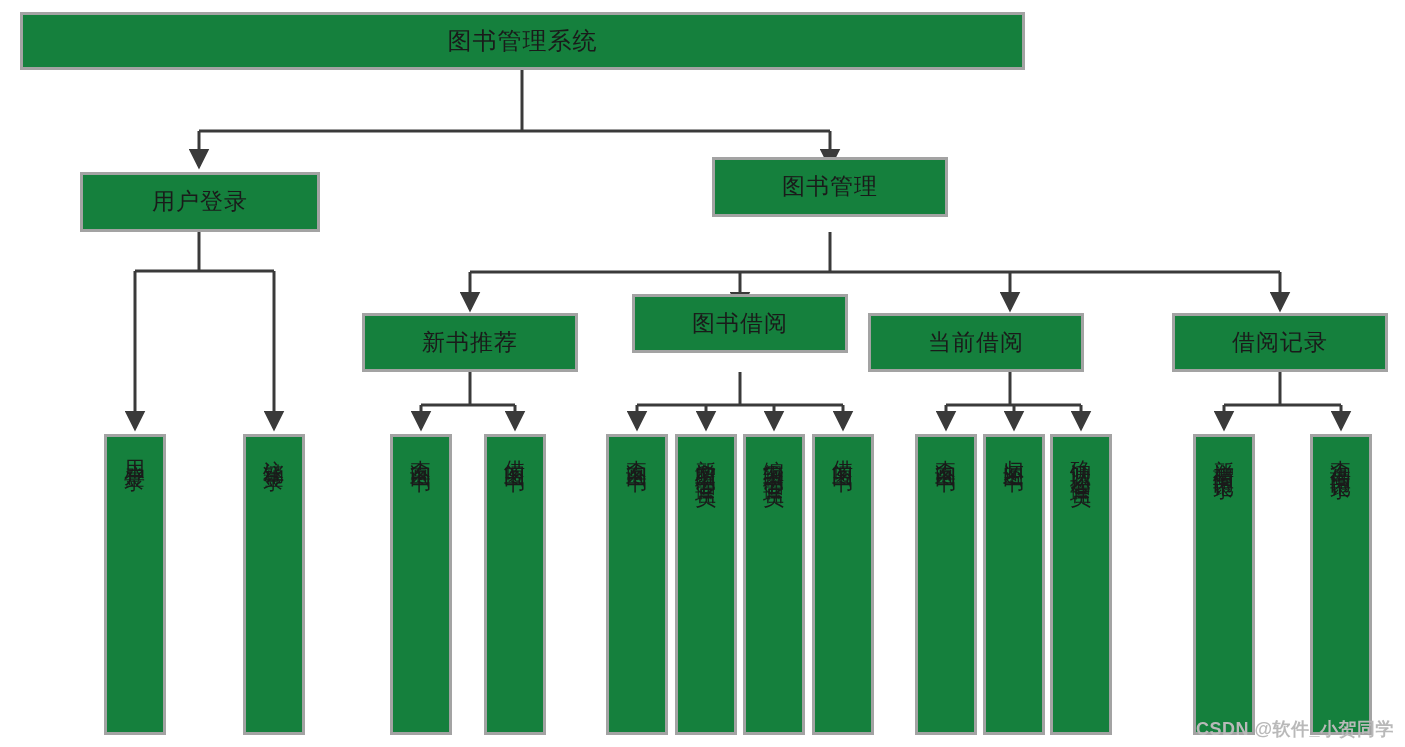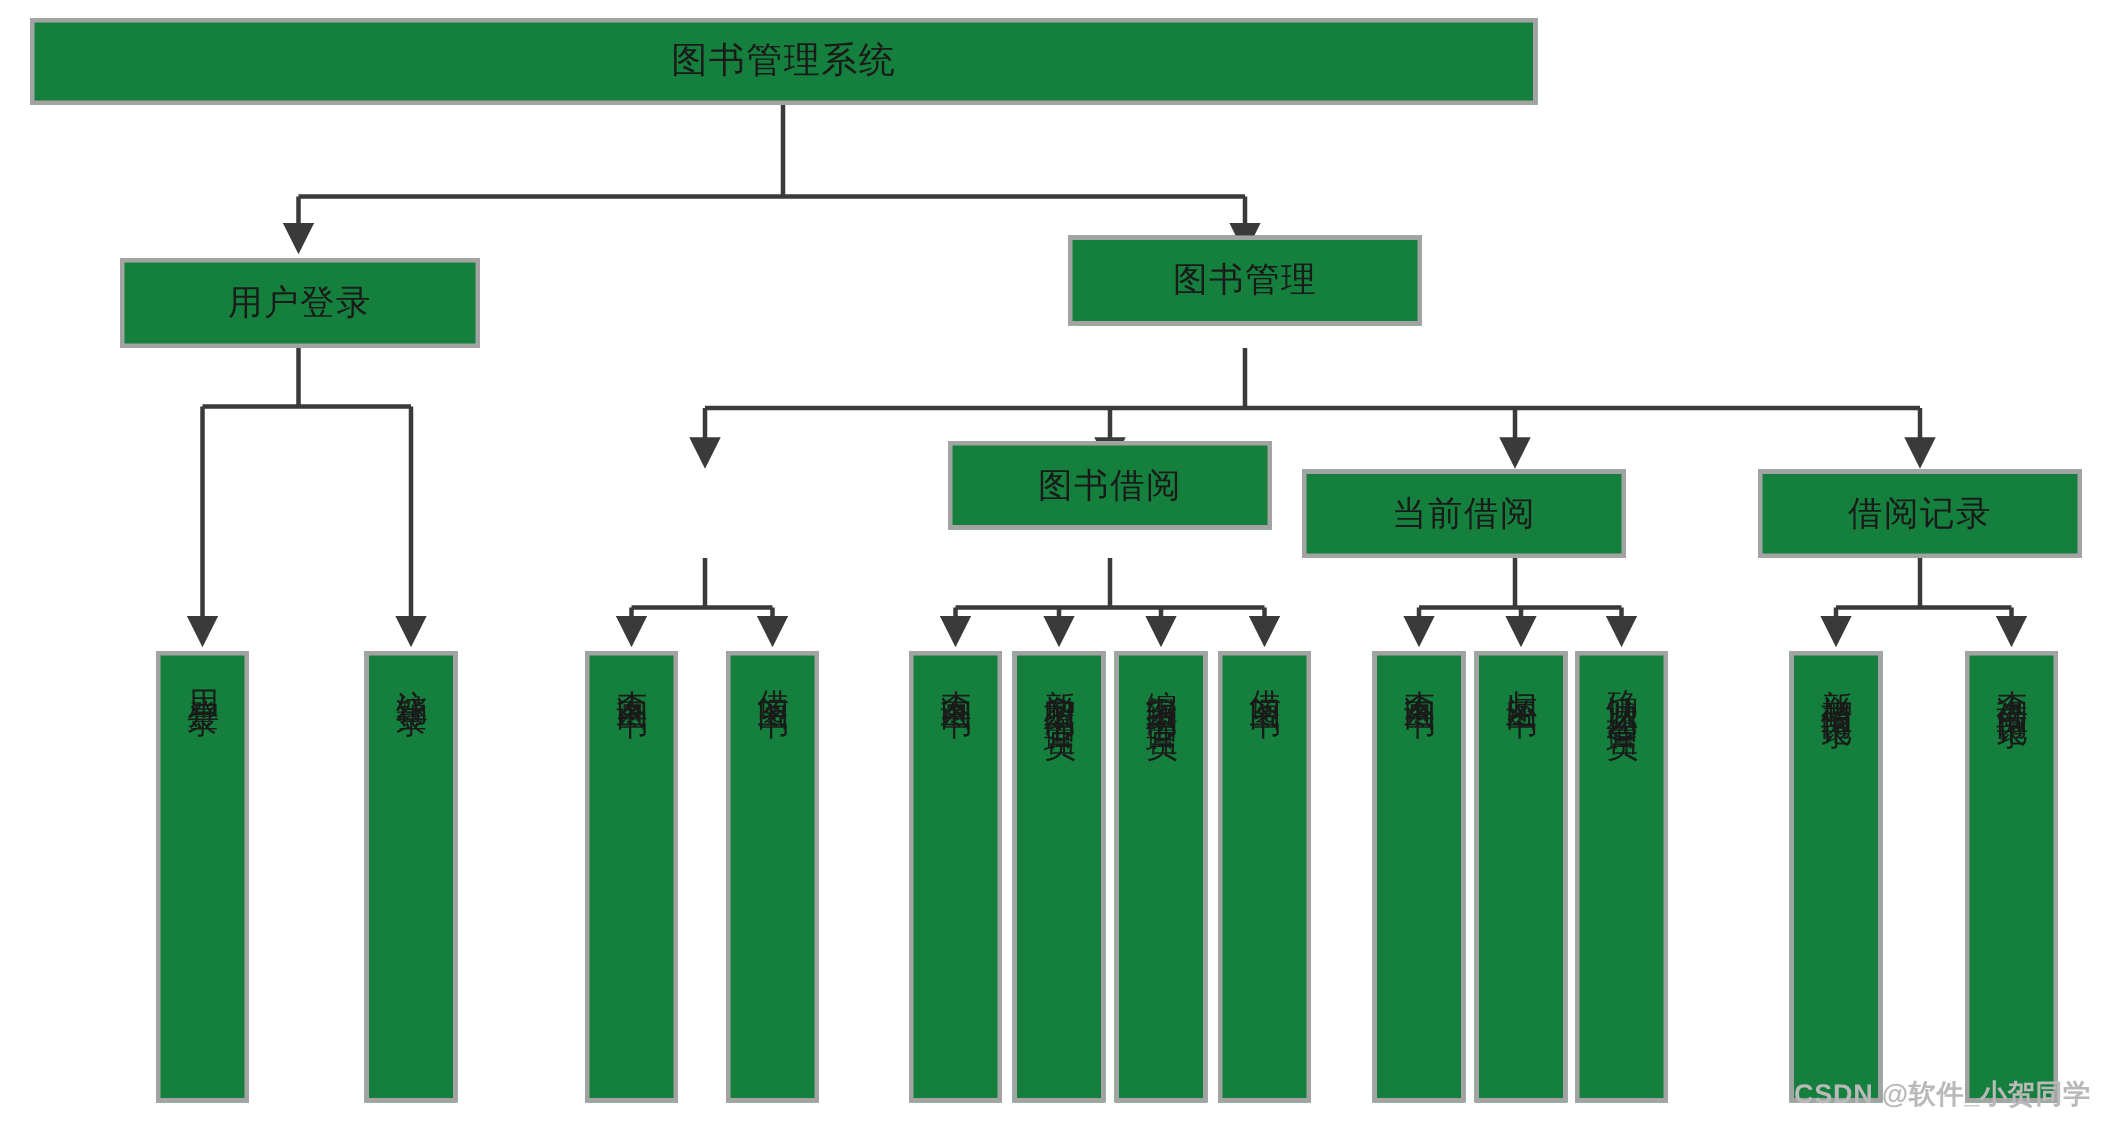--- a/index.html
+++ b/index.html
@@ -124,20 +124,23 @@
     <span>图书管理系统</span>
   </div>
 
   <div class="node h" style="left:80px; top:172px; width:240px; height:60px;">
     <span>用户登录</span>
   </div>
   <div class="node h" style="left:712px; top:157px; width:236px; height:60px;">
     <span>图书管理</span>
   </div>
 
+  <div class="node h" style="left:362px; top:313px; width:216px; height:59px;">
+    <span>新书推荐</span>
+  </div>
   <div class="node h" style="left:632px; top:294px; width:216px; height:59px;">
     <span>图书借阅</span>
   </div>
   <div class="node h" style="left:868px; top:313px; width:216px; height:59px;">
     <span>当前借阅</span>
   </div>
   <div class="node h" style="left:1172px; top:313px; width:216px; height:59px;align-items:center;">
     <span>借阅记录</span>
   </div>
 

